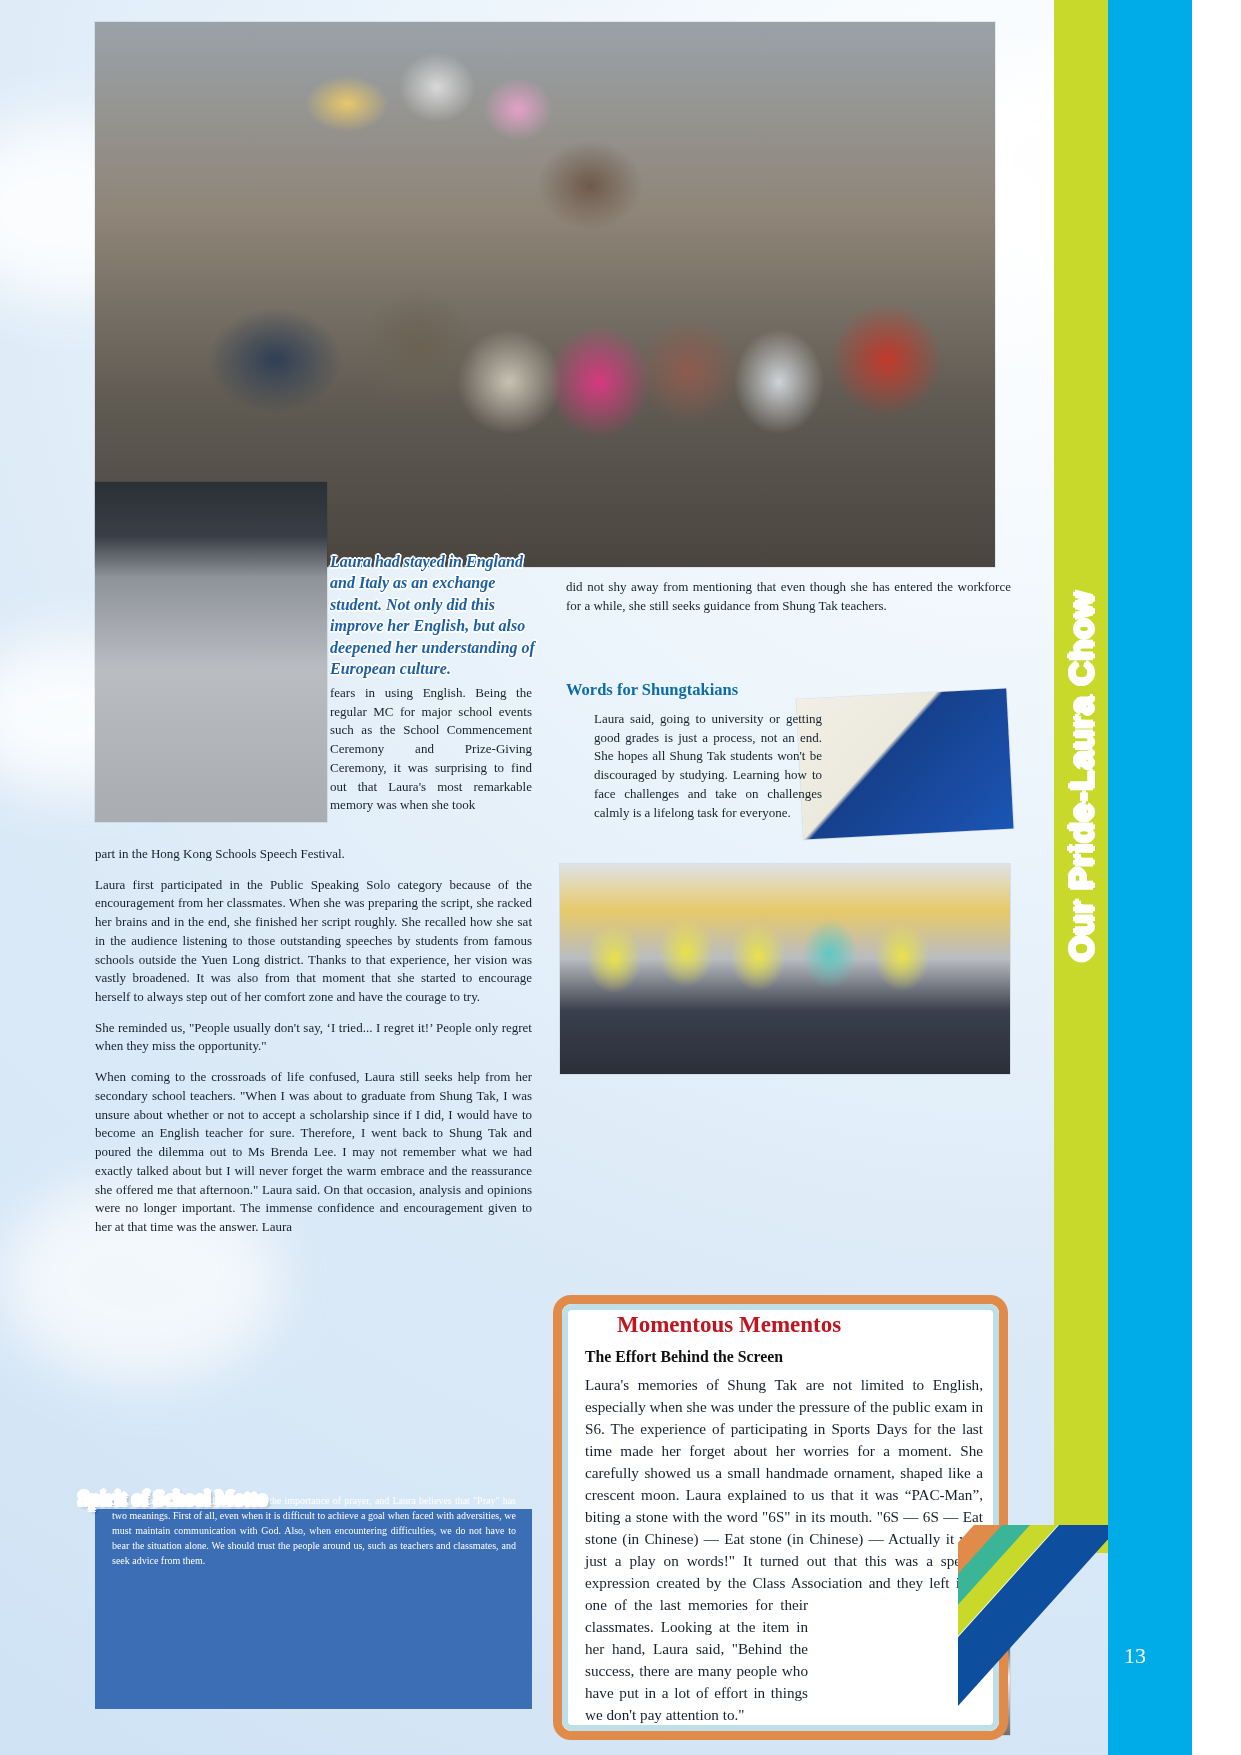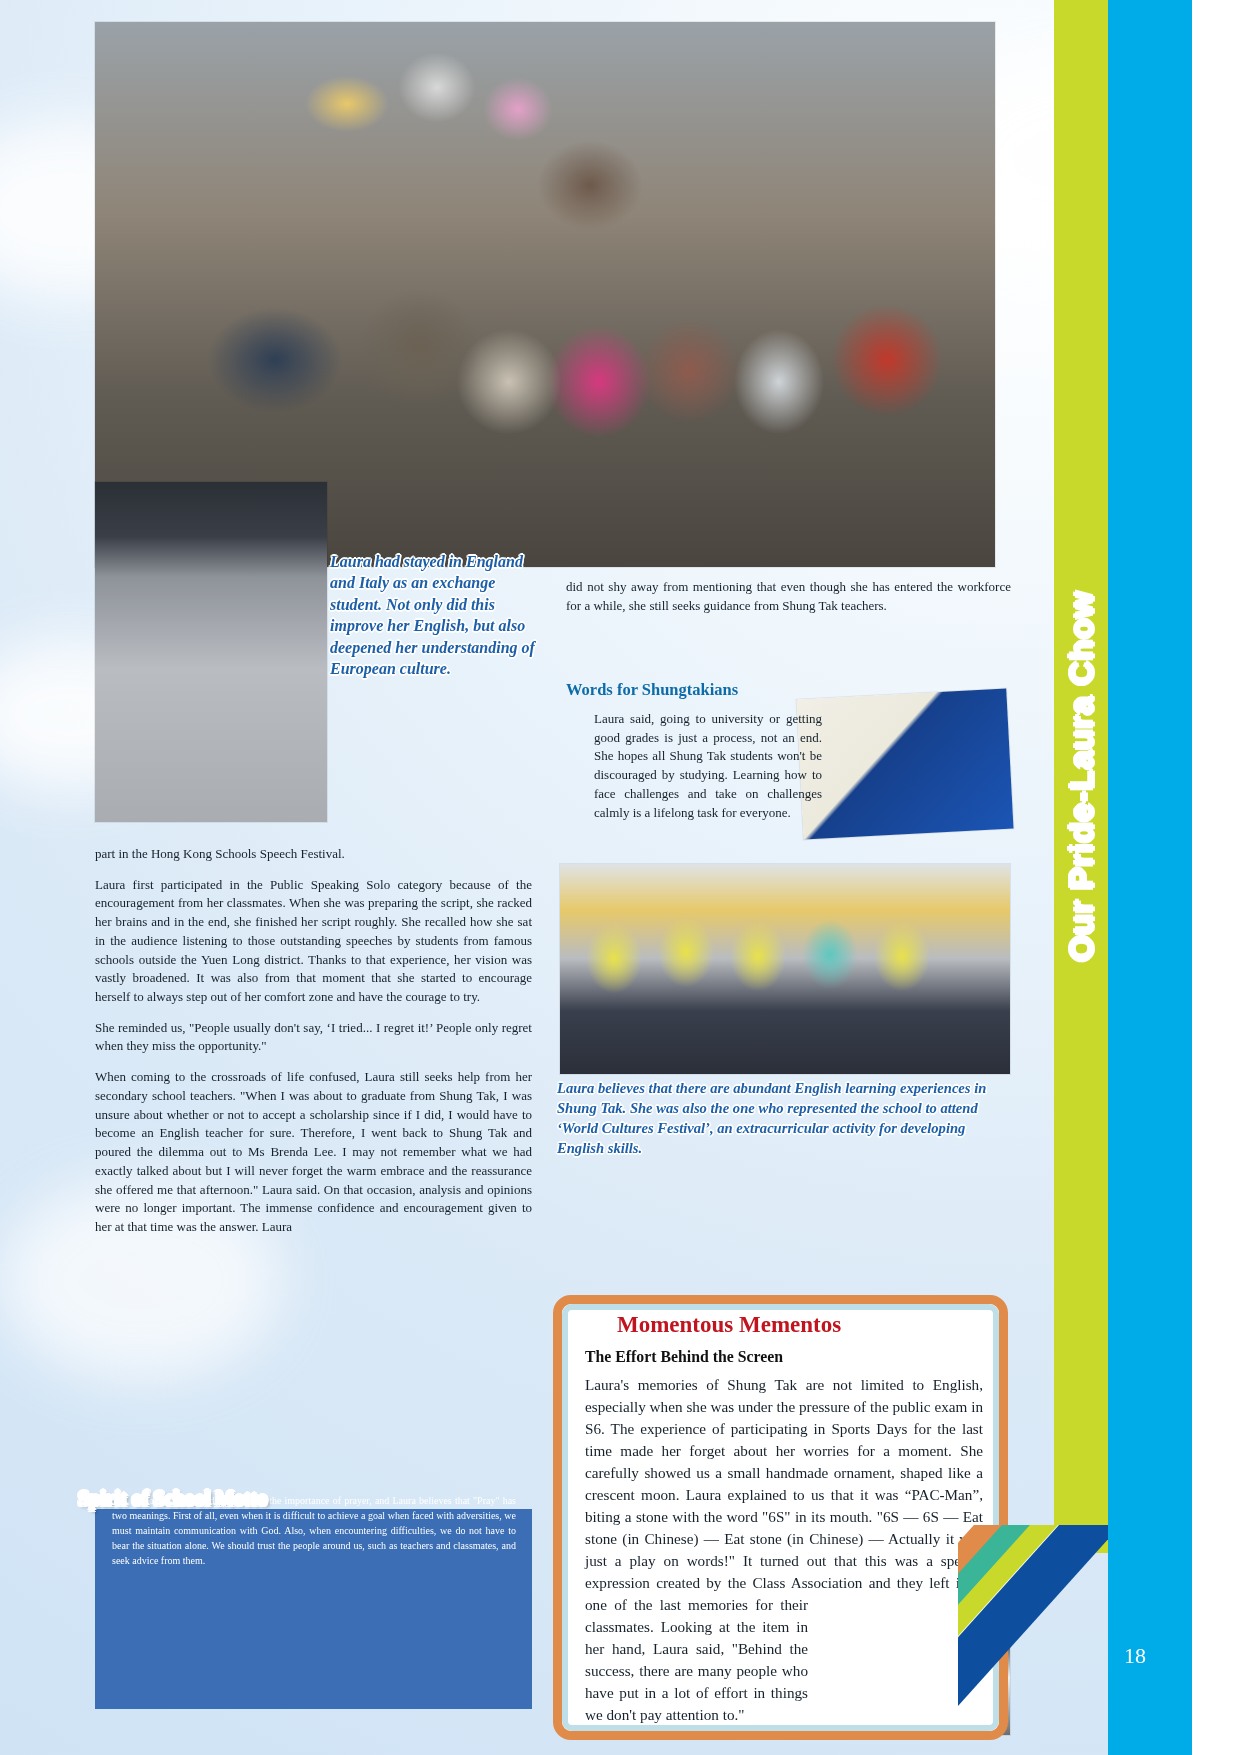--- a/index.html
+++ b/index.html
@@ -247,22 +247,24 @@
   <div class="cloud" style="left:0px;top:1180px;width:280px;height:200px;opacity:.7;"></div>
 
   <div class="photo ph-top"></div>
   <div class="photo ph-street"></div>
   <div class="photo ph-card"></div>
   <div class="photo ph-group"></div>
   <div class="photo ph-pac"></div>
 
   <div class="cap-italic" style="left:330px; top:551px; width:205px;">Laura had stayed in England and Italy as an exchange student. Not only did this improve her English, but also deepened her understanding of European culture.</div>
 
-  <div class="cap-italic" style="left:557px; top:1078px; width:455px; font-size:14.6px; line-height:1.38;">Laura believes that there are abundant English learning experiences in Shung Tak. She was also the one who represented the school to attend ‘World Cultures Festival’, an extracurricular activity for developing English skills.</div>
-
+
+  <div class="col" style="left:330px; top:684px; width:202px;">
+    <p>fears in using English. Being the regular MC for major school events such as the School Commencement Ceremony and Prize-Giving Ceremony, it was surprising to find out that Laura's most remarkable memory was when she took</p>
+  </div>
 
   <div class="col" style="left:95px; top:845px; width:437px;">
     <p>part in the Hong Kong Schools Speech Festival.</p>
     <p>Laura first participated in the Public Speaking Solo category because of the encouragement from her classmates. When she was preparing the script, she racked her brains and in the end, she finished her script roughly. She recalled how she sat in the audience listening to those outstanding speeches by students from famous schools outside the Yuen Long district. Thanks to that experience, her vision was vastly broadened. It was also from that moment that she started to encourage herself to always step out of her comfort zone and have the courage to try.</p>
     <p>She reminded us, "People usually don't say, ‘I tried... I regret it!’ People only regret when they miss the opportunity."</p>
     <p>When coming to the crossroads of life confused, Laura still seeks help from her secondary school teachers. "When I was about to graduate from Shung Tak, I was unsure about whether or not to accept a scholarship since if I did, I would have to become an English teacher for sure. Therefore, I went back to Shung Tak and poured the dilemma out to Ms Brenda Lee. I may not remember what we had exactly talked about but I will never forget the warm embrace and the reassurance she offered me that afternoon." Laura said. On that occasion, analysis and opinions were no longer important. The immense confidence and encouragement given to her at that time was the answer. Laura</p>
   </div>
 
   <div class="col" style="left:566px; top:578px; width:445px;">
     <p>did not shy away from mentioning that even though she has entered the workforce for a while, she still seeks guidance from Shung Tak teachers.</p>
@@ -295,15 +297,15 @@
   </div>
 
   <div class="ribbons">
     <i style="background:#e08b4a; left:-140px; bottom:18px;"></i>
     <i style="background:#3ab597; left:-112px; bottom:18px;"></i>
     <i style="background:#c9d92c; left:-84px; bottom:18px;"></i>
     <i style="background:#ffffff; left:-56px; bottom:18px;"></i>
     <i style="background:#0d4f9e; left:-28px; bottom:18px; height:46px;"></i>
   </div>
 
-  <div class="page-number">18</div>
+  <div class="page-number">13</div>
 
 </div>
 
 </body></html>

